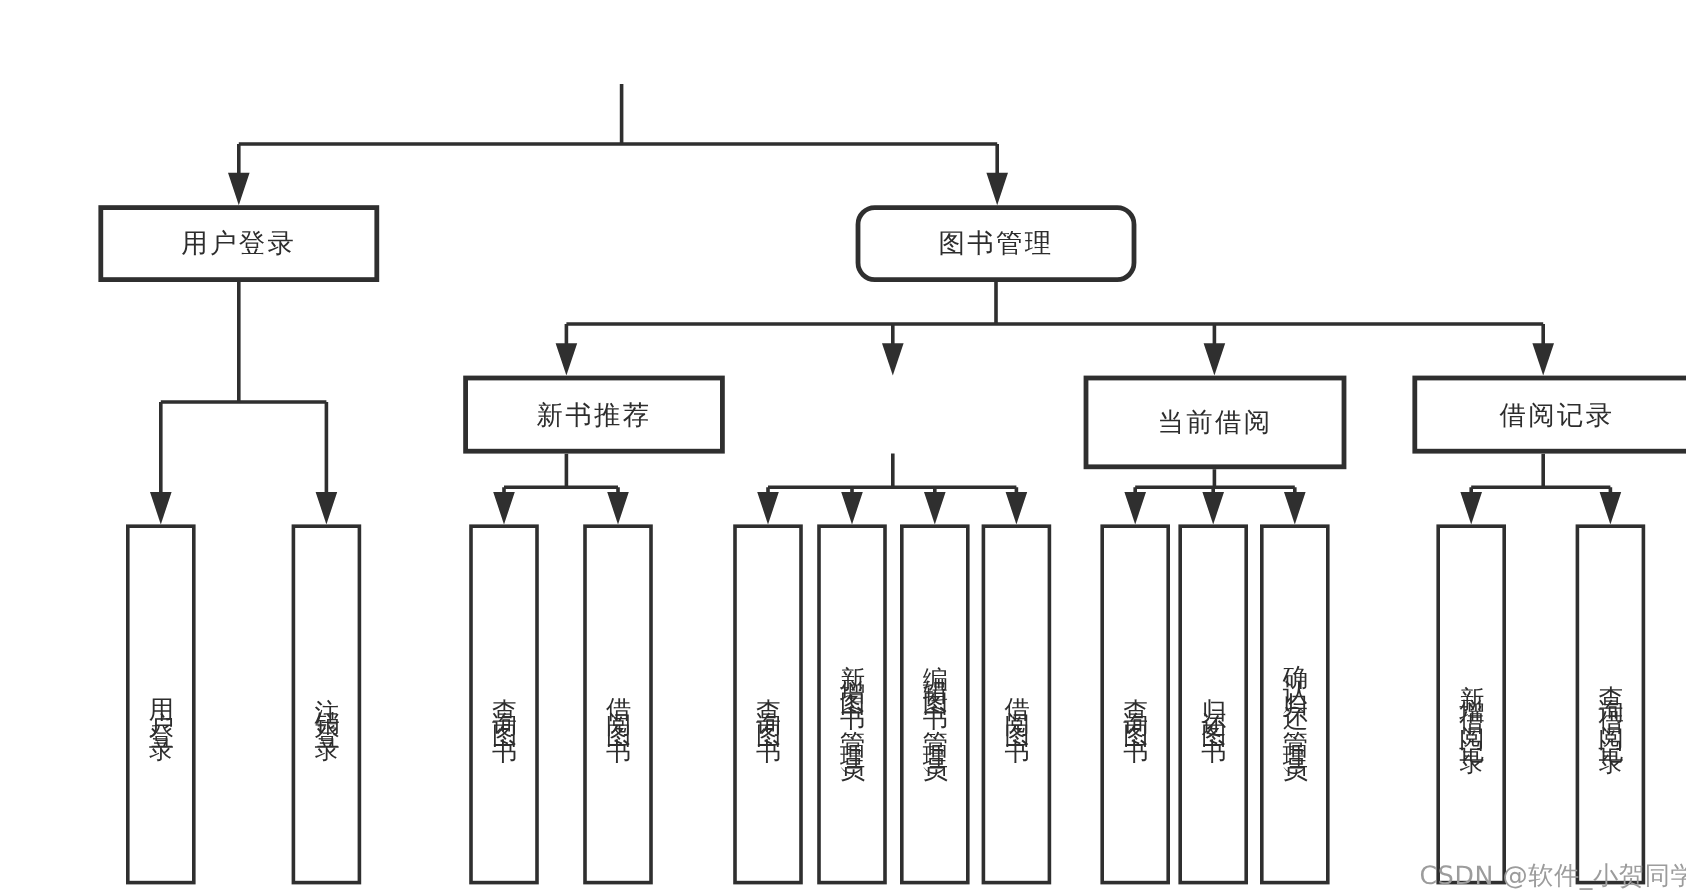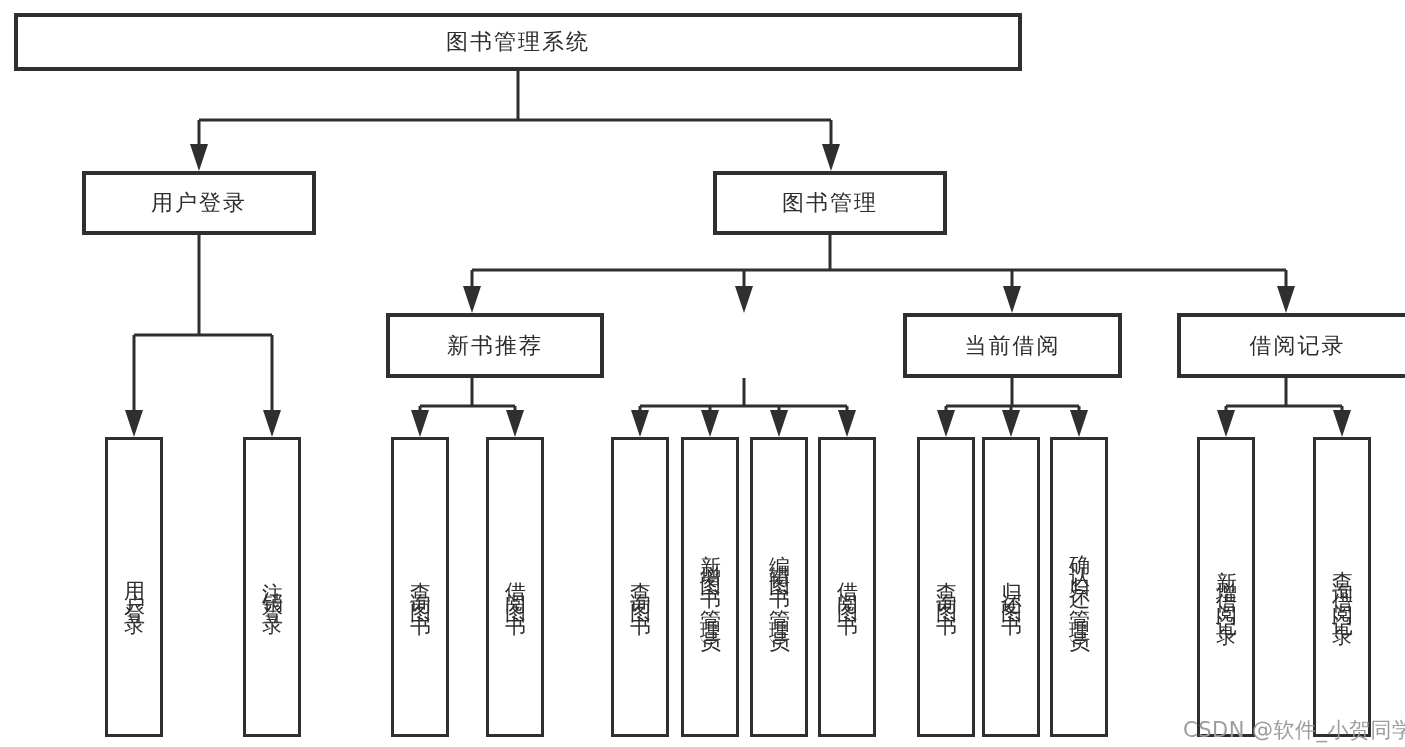--- a/index.html
+++ b/index.html
@@ -91,27 +91,26 @@
     <path class="cl" d="M1012,378 V406 M946,406 H1079 M946,406 V412 M1011,406 V412 M1079,406 V412"></path>
     <polygon class="ah" points="937,410 955,410 946,437"></polygon>
     <polygon class="ah" points="1002,410 1020,410 1011,437"></polygon>
     <polygon class="ah" points="1070,410 1088,410 1079,437"></polygon>
 
     <path class="cl" d="M1286,378 V406 M1226,406 H1342 M1226,406 V412 M1342,406 V412"></path>
     <polygon class="ah" points="1217,410 1235,410 1226,437"></polygon>
     <polygon class="ah" points="1333,410 1351,410 1342,437"></polygon>
   </svg>
 
-  <div class="box" style="left:14px; top:13px; width:1008px; height:58px;">图书管理系统</div>
 
   <div class="box" style="left:82px; top:171px; width:234px; height:64px;">用户登录</div>
-  <div class="box" style="left:713px; top:171px; width:234px; height:64px;">图书管理</div>
+  <div class="box" style="left:713px; top:171px; width:234px; height:64px;border-radius:16px;">图书管理</div>
 
   <div class="box" style="left:363px; top:313px; width:218px; height:65px;margin-left:23px;">新书推荐</div>
-  <div class="box" style="left:903px; top:313px; width:219px; height:65px;">当前借阅</div>
+  <div class="box" style="left:903px; top:313px; width:219px; height:78px;">当前借阅</div>
   <div class="box" style="left:1177px; top:313px; width:241px; height:65px;">借阅记录</div>
 
   <div class="vbox" style="left:105px; top:437px; width:58px; height:300px;">
     <span class="vtext">用户登录</span>
   </div>
   <div class="vbox" style="left:243px; top:437px; width:58px; height:300px;">
     <span class="vtext">注销登录</span>
   </div>
 
   <div class="vbox" style="left:391px; top:437px; width:58px; height:300px;">

